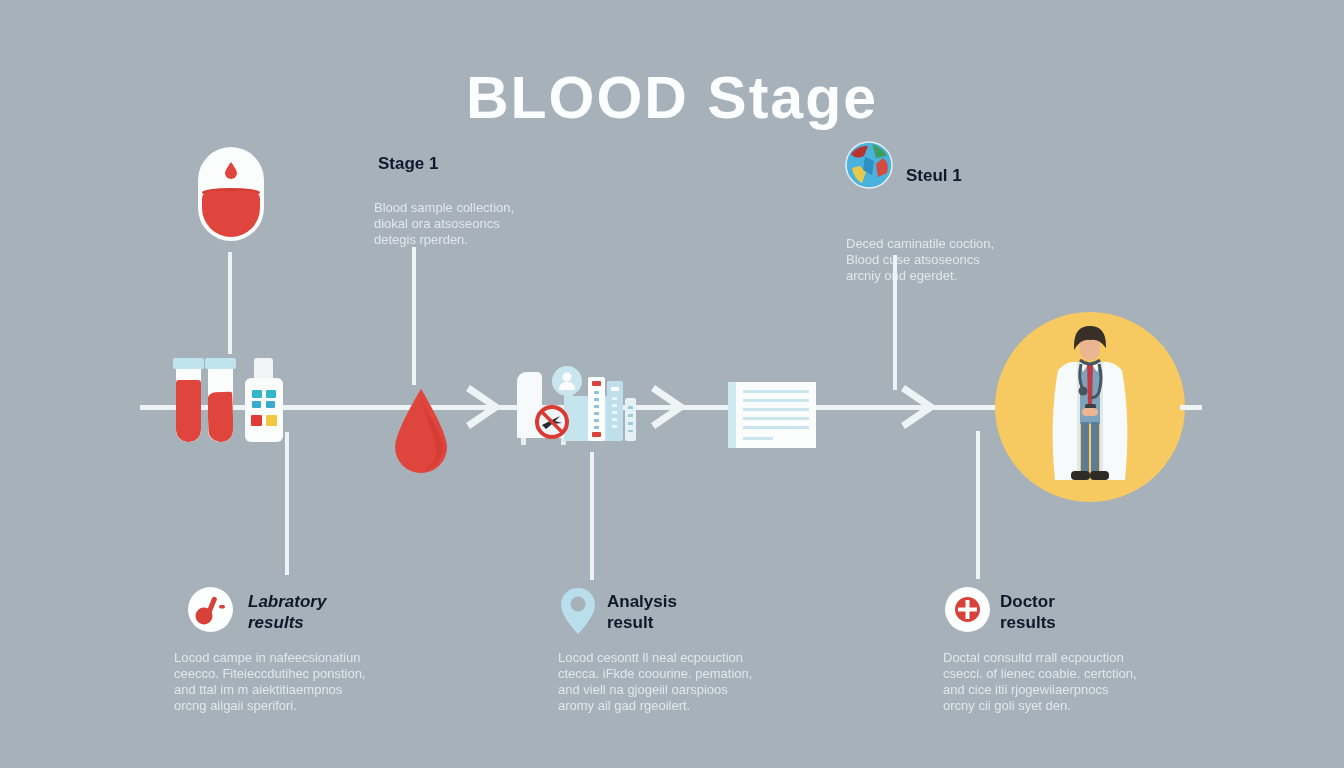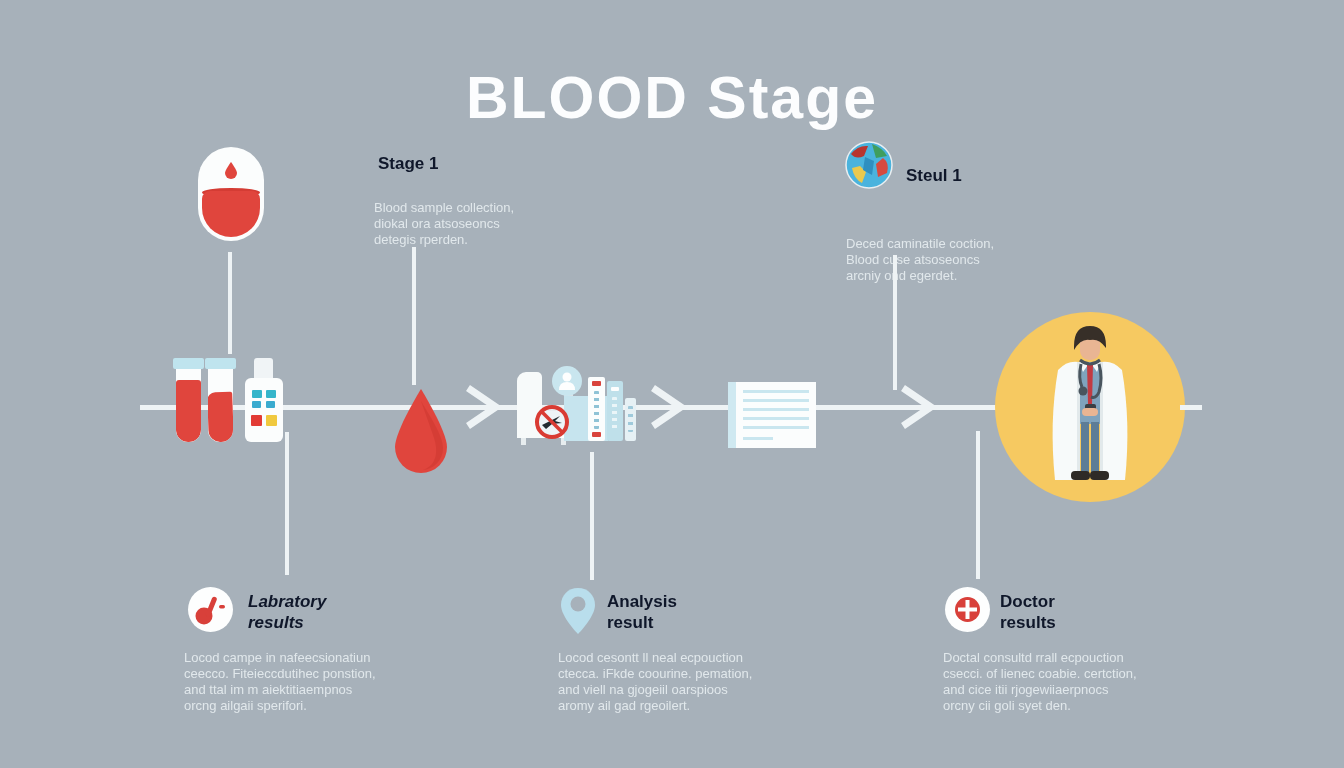--- a/index.html
+++ b/index.html
@@ -213,21 +213,21 @@
 
 <div class="abs round-icon" style="left:188px;top:587px;">
   <svg width="45" height="45">
     <circle cx="16" cy="29" r="8.5" fill="#d8403a"></circle>
     <rect x="21" y="9" width="5" height="21" rx="2.5" fill="#d8403a" transform="rotate(22 23 19)"></rect>
     <rect x="31" y="18" width="6" height="3.5" rx="1.7" fill="#d8403a"></rect>
   </svg>
 </div>
 <div class="abs h-small" style="left:248px;top:591px;font-style:italic;">Labratory
 results</div>
-<div class="abs body-text" style="left:184px;top:650px;">Locod campe in nafeecsionatiun
+<div class="abs body-text" style="left:174px;top:650px;">Locod campe in nafeecsionatiun
 ceecco. Fiteieccdutihec ponstion,
 and ttal im m aiektitiaempnos
 orcng ailgaii sperifori.</div>
 
 <svg class="abs" style="left:558px;top:586px;z-index:2;" width="40" height="50">
   <path d="M20 2 C10 2 3 9.5 3 19 C3 31 20 48 20 48 C20 48 37 31 37 19 C37 9.5 30 2 20 2 Z" fill="#b9deec"></path>
   <circle cx="20" cy="18" r="7.5" fill="#a7b1ba"></circle>
 </svg>
 <div class="abs h-small" style="left:607px;top:591px;">Analysis
 result</div>

